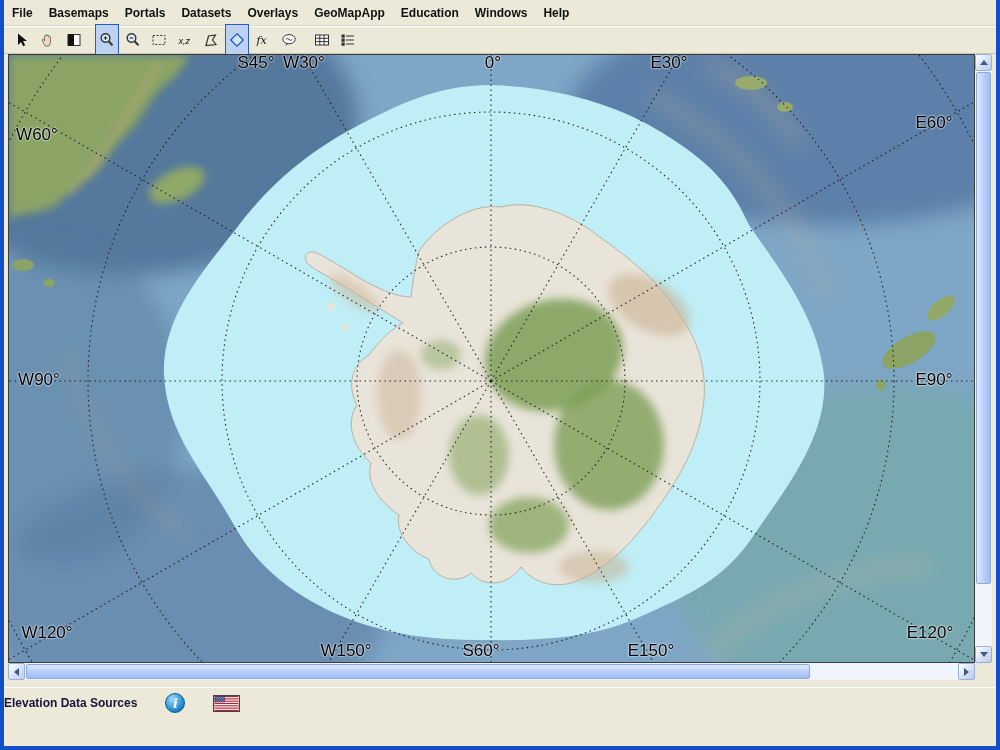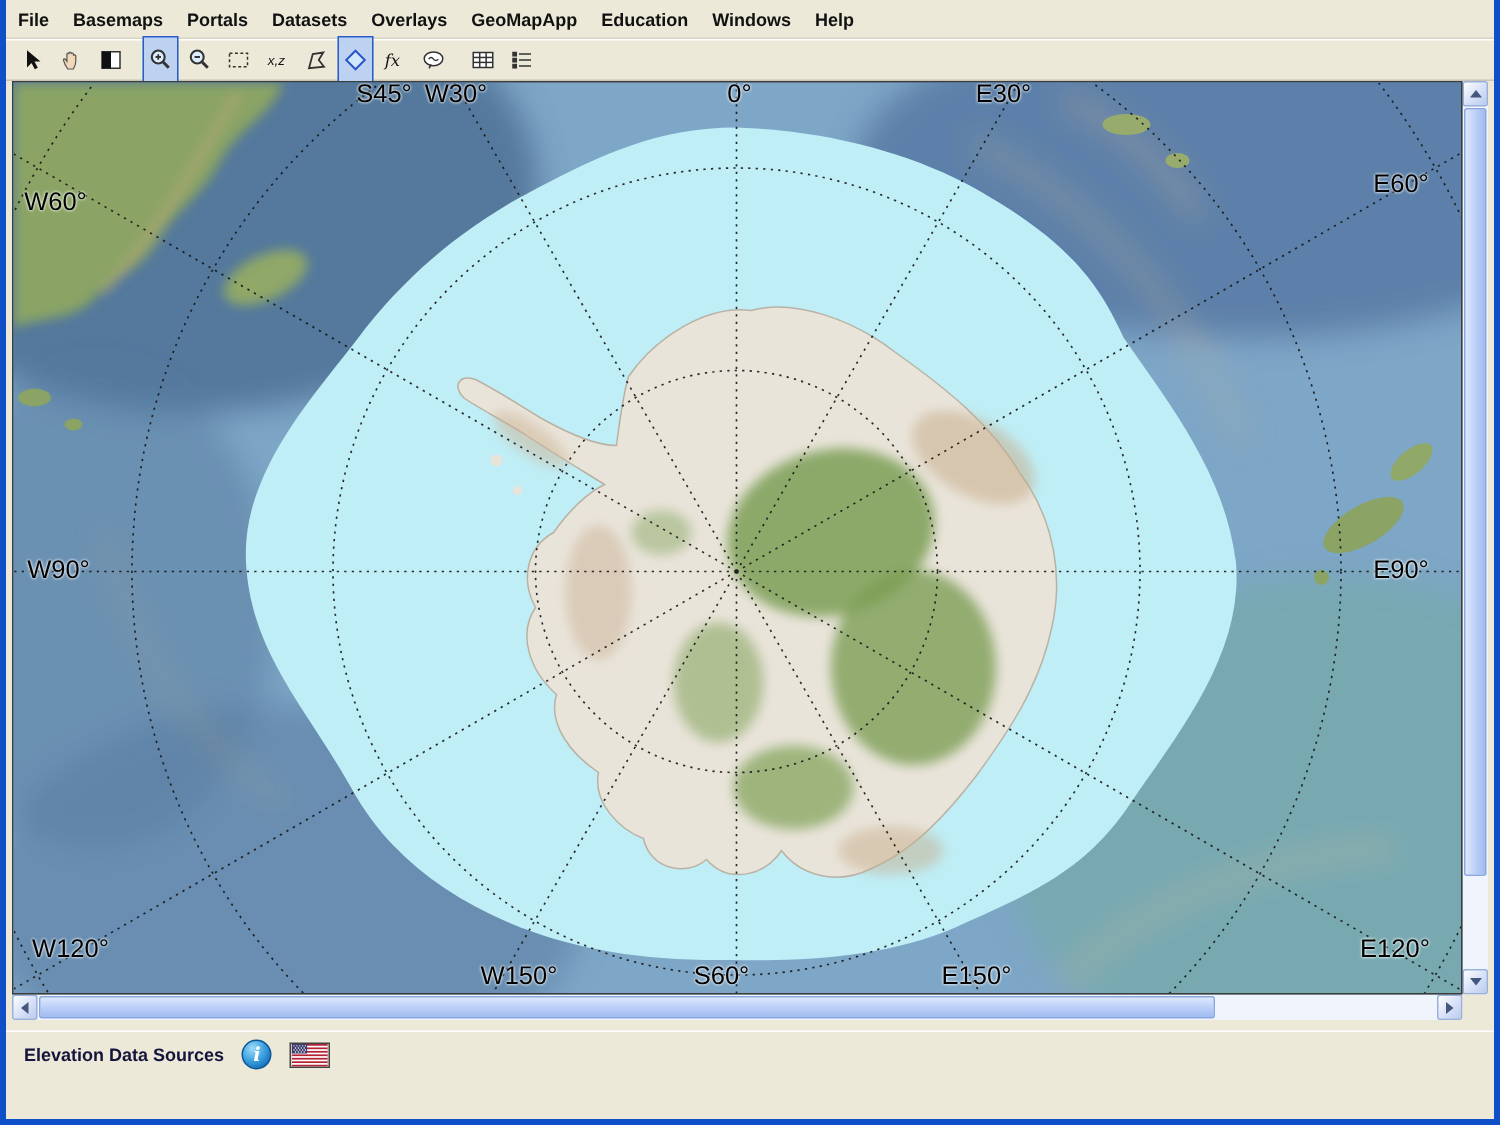--- a/index.html
+++ b/index.html
@@ -56,21 +56,21 @@
   .vtrack{flex:1;position:relative;}
   .htrack{flex:1;position:relative;}
   .vthumb{position:absolute;left:1px;right:1px;top:1px;height:89%;border:1px solid #8aa8e0;border-radius:2px;
     background:linear-gradient(90deg,#dde8fd 0%,#b9cdf7 55%,#a2bcf0 100%);}
   .hthumb{position:absolute;top:1px;bottom:1px;left:1px;width:84%;border:1px solid #8aa8e0;border-radius:2px;
     background:linear-gradient(180deg,#dde8fd 0%,#b9cdf7 55%,#a2bcf0 100%);}
   .sb-corner{background:#ece9d8;}
   
   .gap-strip{flex:0 0 7px;background:#ece9d8;}
   .statusbar{flex:0 0 31px;display:flex;align-items:center;background:#ece9d8;
-    border-top:1px solid #fff;padding:0 12px;gap:12px;}
+    border-top:1px solid #fff;padding:0 0;gap:28px;}
   .status-label{font-size:12px;font-weight:bold;color:#14143c;}
   .info-icon{width:20px;height:20px;border-radius:50%;
     background:radial-gradient(circle at 35% 28%,#9fdcf9 0%,#3fa3e0 45%,#1572c0 80%,#0d5a9c 100%);
     color:#fff;font-family:"DejaVu Serif",serif;font-style:italic;font-weight:bold;font-size:13px;
     display:flex;align-items:center;justify-content:center;border:1px solid #0c5694;}
   .flag{border:1px solid #444;display:block;}
 </style>
 </head>
 <body>
 

